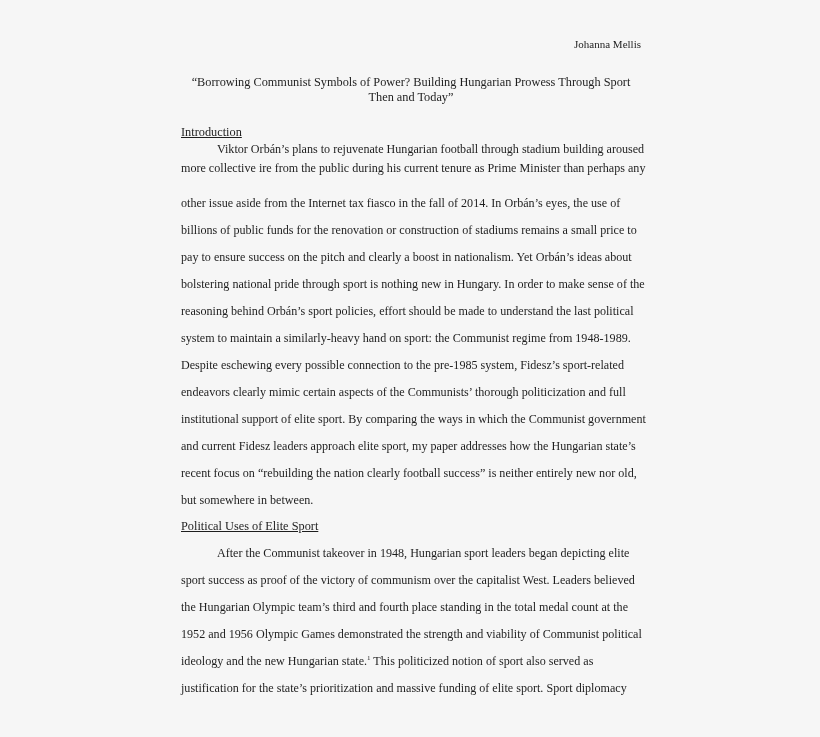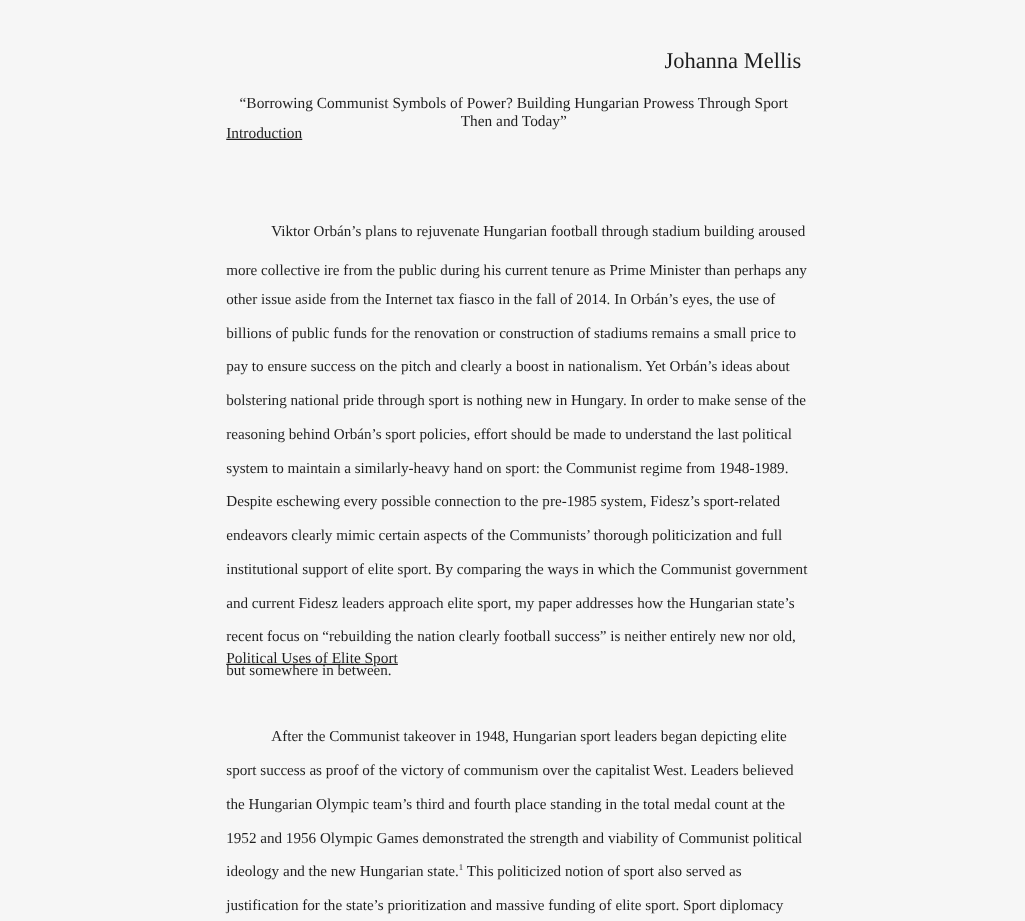--- a/index.html
+++ b/index.html
@@ -18,21 +18,21 @@
     .page {
       position: absolute;
       left: 181px;
       top: 0;
       width: 460px;
     }
     .author {
       position: absolute;
       top: 38px;
       right: 0;
-      font-size: 18px;
+      font-size: 11px;
       white-space: nowrap;
     }
     .title {
       position: absolute;
       top: 75px;
       left: 0;
       width: 460px;
       font-size: 12.3px;
       line-height: 15px;
       text-align: center;
@@ -42,36 +42,35 @@
       left: 0;
       font-size: 12.3px;
       text-decoration: underline;
       white-space: nowrap;
     }
     .line {
       position: absolute;
       left: 0;
       font-size: 12.1px;
       white-space: nowrap;
-      margin-top: 36px;
     }
     .indent { left: 36px; }
     sup { font-size: 7px; vertical-align: super; line-height: 0; }
   </style>
 </head>
 <body>
 
 <div class="page">
   <div class="author">Johanna Mellis</div>
   <div class="title">“Borrowing Communist Symbols of Power? Building Hungarian Prowess Through Sport Then and Today”</div>
 
-  <div class="heading" style="top:99px">Introduction</div>
+  <div class="heading" style="top:125px">Introduction</div>
 
   <div class="line indent" style="top:142px">Viktor Orbán’s plans to rejuvenate Hungarian football through stadium building aroused</div>
-  <div class="line" style="top:173px">more collective ire from the public during his current tenure as Prime Minister than perhaps any</div>
+  <div class="line" style="top:161px">more collective ire from the public during his current tenure as Prime Minister than perhaps any</div>
   <div class="line" style="top:196px">other issue aside from the Internet tax fiasco in the fall of 2014. In Orbán’s eyes, the use of</div>
   <div class="line" style="top:223px">billions of public funds for the renovation or construction of  stadiums remains a small price to</div>
   <div class="line" style="top:250px">pay to ensure success on the pitch and clearly a boost in nationalism. Yet Orbán’s ideas about</div>
   <div class="line" style="top:277px">bolstering national pride through sport is nothing new in Hungary. In order to make sense of the</div>
   <div class="line" style="top:304px">reasoning behind Orbán’s sport policies, effort should be made to understand the last political</div>
   <div class="line" style="top:331px">system to maintain a similarly-heavy hand on sport: the Communist regime from 1948-1989.</div>
   <div class="line" style="top:358px">Despite eschewing every possible connection to the pre-1985 system, Fidesz’s sport-related</div>
   <div class="line" style="top:385px">endeavors clearly mimic certain aspects of the Communists’ thorough politicization and full</div>
   <div class="line" style="top:412px">institutional support of elite sport. By comparing the ways in which the Communist government</div>
   <div class="line" style="top:439px">and current Fidesz leaders approach elite sport, my paper addresses how the Hungarian state’s</div>

